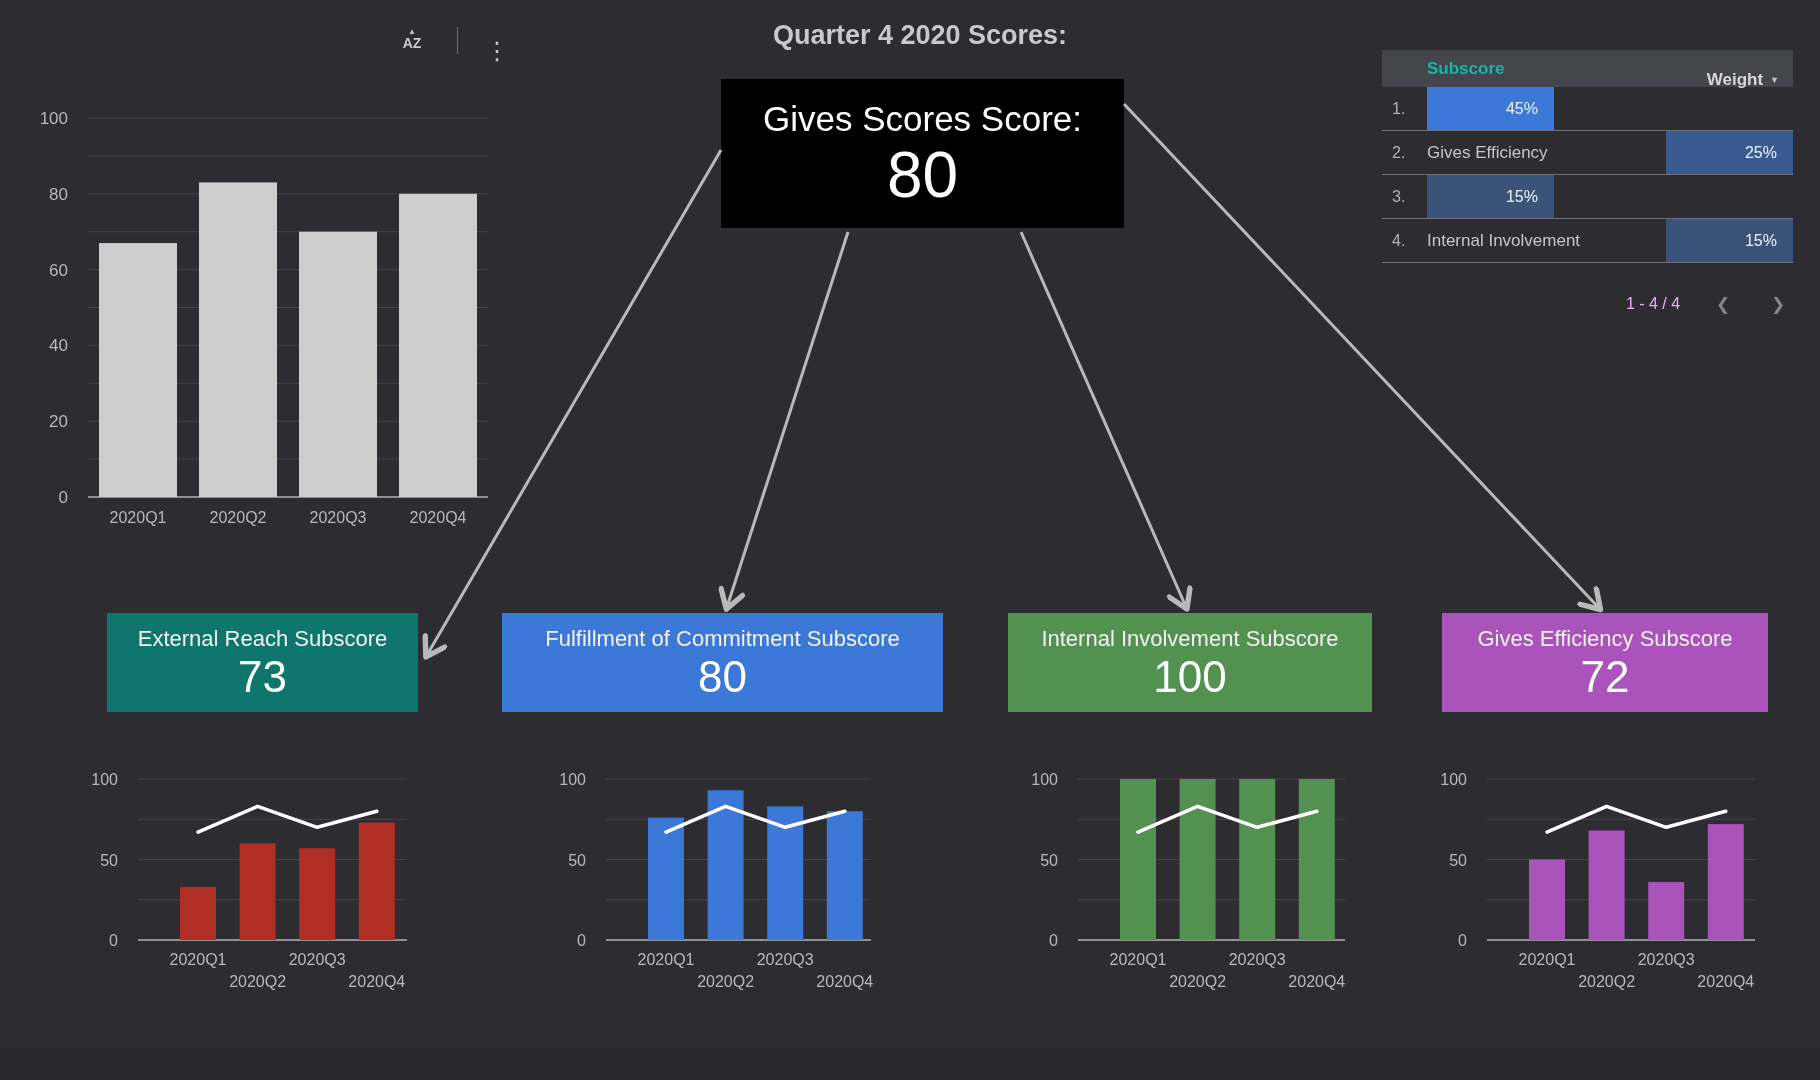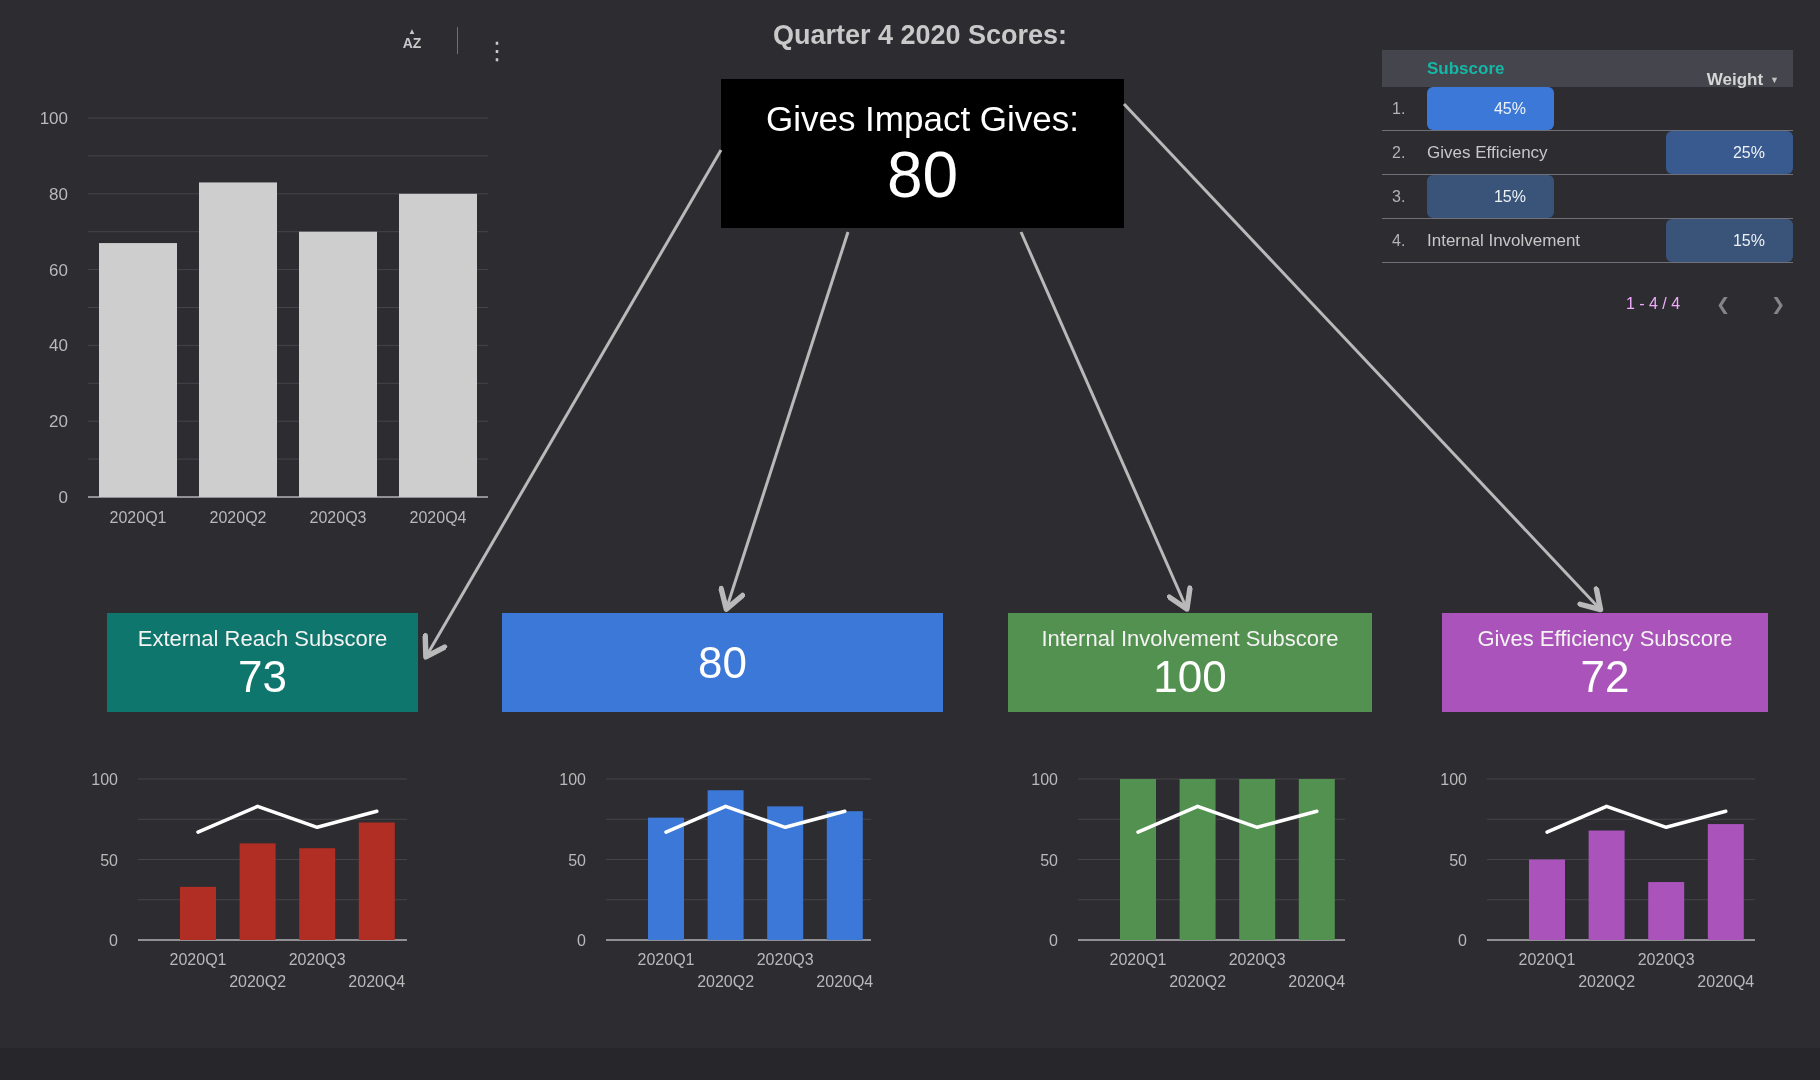--- a/index.html
+++ b/index.html
@@ -24,21 +24,21 @@
   .wtable{left:1382px;top:50px;width:411px;}
   .thead{display:flex;height:37px;background:#45454d;align-items:center;}
   .th-sub{flex:1;padding-left:45px;font-size:17px;font-weight:700;color:#14b8a6;cursor:pointer;}
   .th-w{width:113px;padding-right:14px;text-align:right;font-size:17px;font-weight:700;color:#d6d6d6;cursor:pointer;margin-top:22px;}
   .sorttri{font-size:9px;color:#c2c2c2;margin-left:7px;vertical-align:2px;}
   .trow{display:flex;height:43px;align-items:stretch;border-bottom:1px solid #70707a;}
   .trow .rank{width:45px;display:flex;align-items:center;padding-left:10px;box-sizing:border-box;
               font-size:16px;color:#b3b3b3;}
   .trow .rname{flex:1;display:flex;align-items:center;font-size:17px;color:#c7c7c7;}
   .trow .wcell{width:127px;display:flex;align-items:center;justify-content:flex-end;
-               padding-right:28px;box-sizing:border-box;font-size:16px;color:#eef2f7;border-radius:6px;}
+               padding-right:16px;box-sizing:border-box;font-size:16px;color:#eef2f7;}
 
   .pag-label{left:1598px;top:295px;width:110px;text-align:center;font-size:16px;color:#f0abfc;}
   .pag-btn{width:34px;height:30px;text-align:center;font-size:17px;line-height:30px;color:#84848a;cursor:pointer;}
   .pag-prev{left:1706px;top:290px;}
   .pag-next{left:1761px;top:290px;}
 
   .card{position:absolute;top:613px;height:99px;display:flex;flex-direction:column;align-items:center;
         justify-content:center;}
   .card .lbl{font-size:22px;color:#f4f2f2;line-height:28px;}
   .card .val{font-size:44px;color:#fff;line-height:48px;}
@@ -56,21 +56,21 @@
   <div class="sort-icon abs">
     <span class="tri">▲</span>
     <span class="az">AZ</span>
   </div>
   <div class="tb-sep abs"></div>
   <div class="kebab abs">⋮</div>
 
   <div class="heading abs">Quarter 4 2020 Scores:</div>
 
   <div class="blackcard abs">
-    <div class="bc-label">Gives Impact Gives:</div>
+    <div class="bc-label">Gives Scores Score:</div>
     <div class="bc-value">80</div>
   </div>
 
   <div class="wtable abs">
     <div class="thead">
       <div class="th-sub">Subscore</div>
       <div class="th-w">
         <span>Weight</span><span class="sorttri">▼</span>
       </div>
     </div>
@@ -99,20 +99,21 @@
   <div class="pag-label abs">1 - 4 / 4</div>
   <div class="pag-btn pag-prev abs">❮</div>
   <div class="pag-btn pag-next abs">❯</div>
 
   <div id="cards">
       <div class="card" style="left: 107px; width: 311px; background: #0f766e;">
         <div class="lbl">External Reach Subscore</div>
         <div class="val">73</div>
       </div>
       <div class="card" style="left: 502px; width: 441px; background: rgb(60, 120, 216);">
+        <div class="lbl">Fulfillment of Commitment Subscore</div>
         <div class="val">80</div>
       </div>
       <div class="card" style="left: 1008px; width: 364px; background: rgb(82, 145, 80);">
         <div class="lbl">Internal Involvement Subscore</div>
         <div class="val">100</div>
       </div>
       <div class="card" style="left: 1442px; width: 326px; background: rgb(169, 83, 187);">
         <div class="lbl">Gives Efficiency Subscore</div>
         <div class="val">72</div>
       </div>

